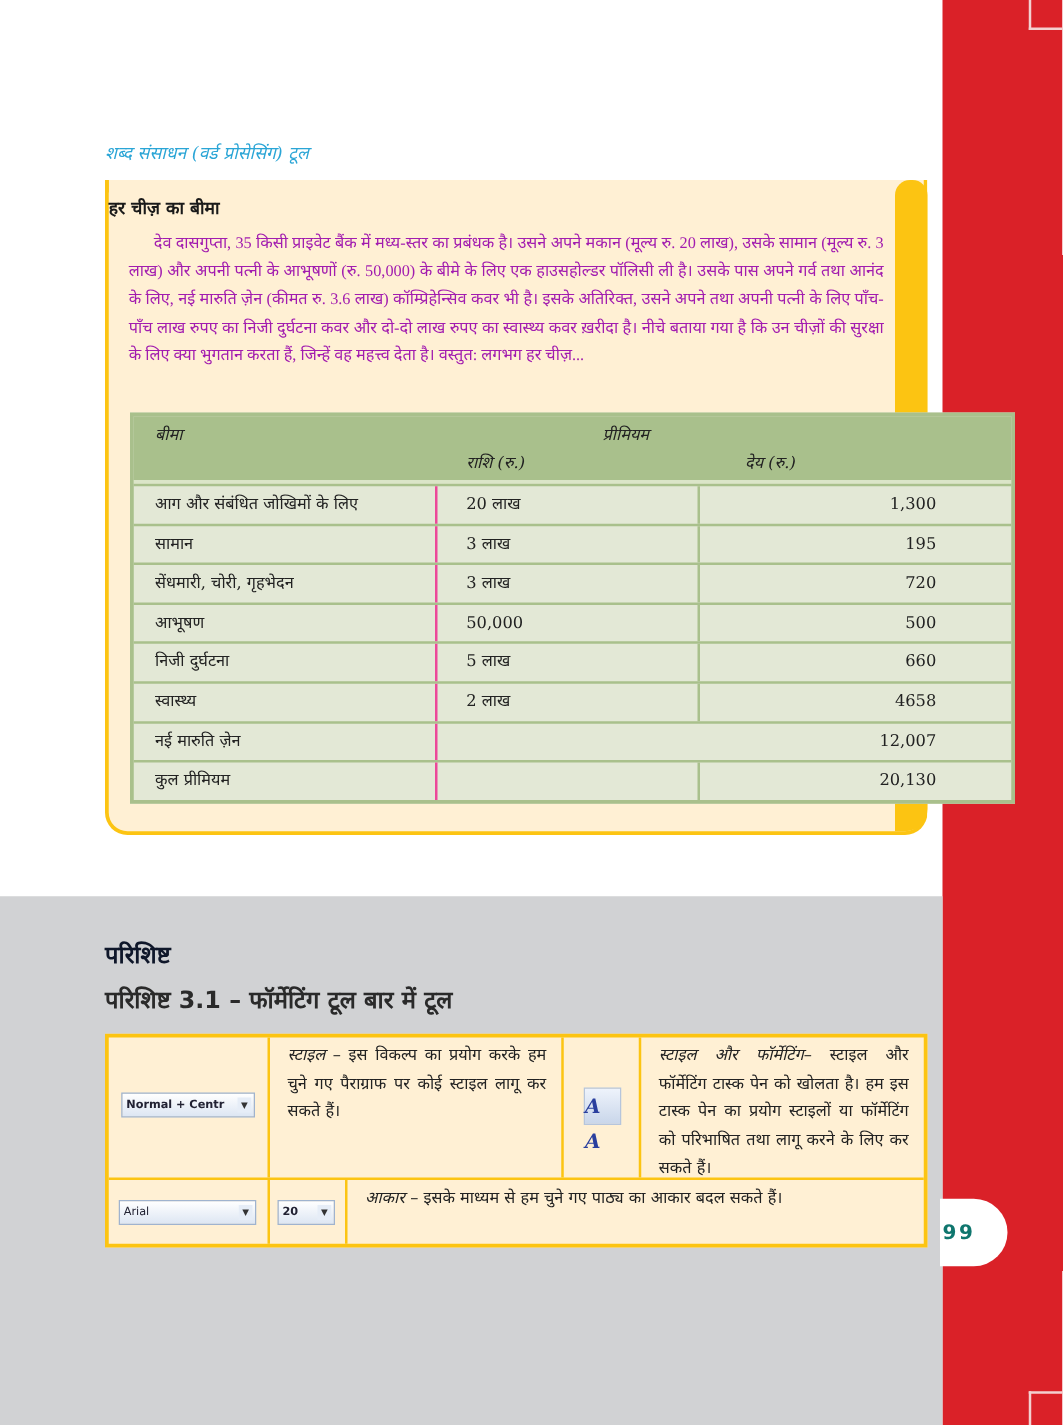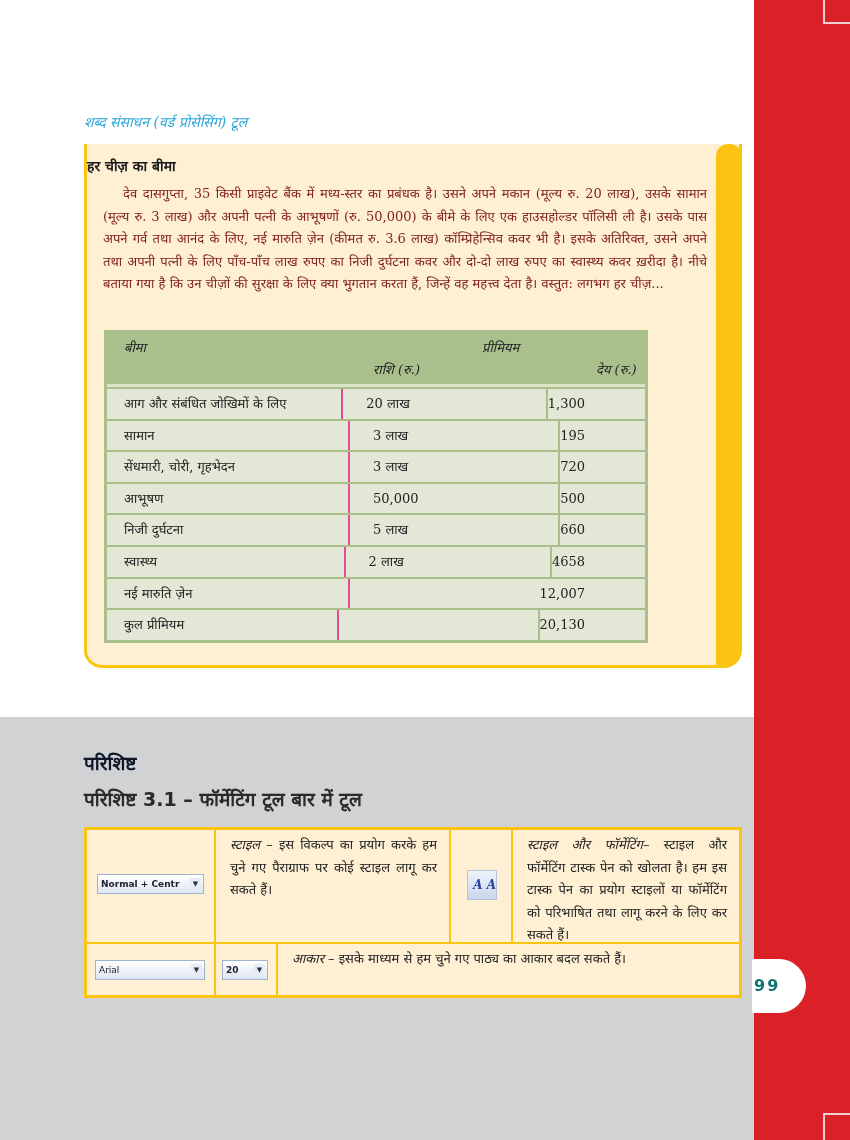--- a/index.html
+++ b/index.html
@@ -10,23 +10,23 @@
     .corner-top { position: absolute; left: 823px; top: -2px; width: 30px; height: 26px; border-left: 2px solid #f3d0d0; border-bottom: 2px solid #f3d0d0; }
     .corner-bottom { position: absolute; left: 823px; top: 1113px; width: 30px; height: 30px; border-left: 2px solid #f3d0d0; border-top: 2px solid #f3d0d0; }
 
     .running-head { position: absolute; left: 84px; top: 112px; font-size: 14px; font-style: italic; color: #2aa5d6; }
 
     .case-box { position: absolute; left: 84px; top: 144px; width: 658px; height: 524px; background: #fff0d4; border: 3px solid #fcc412; border-top: none; border-radius: 0 0 18px 18px; }
     .case-box::before { content: ""; position: absolute; left: -3px; top: 0; width: 3px; height: 10px; background: #fcc412; }
     .case-side { position: absolute; right: -3px; top: 0; width: 26px; height: 100%; background: #fcc412; border-radius: 12px 12px 18px 0; }
 
     .case-title { position: absolute; left: 0; width: 630px; top: 12px; text-align: left; font-size: 14px; font-weight: bold; color: #1a1a1a; }
-    .case-body { position: absolute; left: 16px; top: 39px; width: 604px; font-size: 13px; line-height: 22.5px; text-align: justify; text-indent: 20px; color: #7f1d1d; }
+    .case-body { position: absolute; left: 16px; top: 39px; width: 604px; font-size: 13px; line-height: 22.5px; text-align: justify; text-indent: 20px; color: #a21caf; font-family: Liberation Serif, serif; }
 
-    .ins-table { position: absolute; left: 17px; top: 186px; width: 544px; border: 3px solid #a9c08c; background: #e3e8d6; border-collapse: collapse; }
+    .ins-table { position: absolute; left: 17px; top: 186px; width: 708px; border: 3px solid #a9c08c; background: #e3e8d6; border-collapse: collapse; }
     .ins-head { height: 54px; background: #a9c08c; border-bottom: 3px solid #dbe5c8; position: relative; }
     .ins-head span { position: absolute; font-size: 13px; font-style: italic; color: #222; }
     .ins-row { display: flex; height: 31.6px; border-top: 2px solid #a9c08c; font-size: 13px; }
     .ins-row:first-of-type { border-top: none; }
     .ins-row .c1 { width: 243px; padding-left: 17px; line-height: 30px; border-right: 2px solid #ec4899; }
     .ins-row .c2 { width: 210px; padding-left: 23px; line-height: 30px; border-right: 2px solid #a9c08c; }
     .ins-row .c3 { flex: 1; padding-right: 60px; text-align: right; line-height: 30px; }
 
     .gray-section { position: absolute; left: 0; top: 717px; width: 754px; height: 423px; background: #d1d2d4; }
     .appendix-title { position: absolute; left: 84px; top: 750px; font-size: 19px; font-weight: bold; color: #0f172a; font-family: Liberation Serif, serif; }
@@ -40,21 +40,21 @@
     .tc:last-child { border-right: none; }
     .tc-icon1 { width: 129px; }
     .tc-text1 { width: 235px; }
     .tc-icon2 { width: 62px; }
     .tc-text2 { flex: 1; }
     .desc { padding: 4px 12px 0 14px; font-size: 13px; line-height: 22.5px; text-align: justify; }
     .desc em { }
 
     .dropdown { position: absolute; height: 20px; background: linear-gradient(#ffffff, #dde6f3); border: 1px solid #9fb3cf; font-family: "DejaVu Sans", sans-serif; font-size: 9px; line-height: 18px; padding-left: 3px; color: #223; font-weight: bold; }
     .dropdown .arrow { position: absolute; right: 2px; top: 3px; width: 11px; height: 12px; background: #e6edf7; text-align: center; font-size: 7px; line-height: 12px; color: #333; }
-    .style-icon { position: absolute; left: 16px; top: 40px; width: 30px; height: 30px; background: linear-gradient(#eef3fb, #c9d6ea); border: 1px solid #b6c5dc; font-family: "DejaVu Serif", serif; font-style: italic; font-weight: bold; font-size: 12px; color: #2a3f9e; text-align: right; line-height: 28px; }
+    .style-icon { position: absolute; left: 16px; top: 40px; width: 30px; height: 30px; background: linear-gradient(#eef3fb, #c9d6ea); border: 1px solid #b6c5dc; font-family: "DejaVu Serif", serif; font-style: italic; font-weight: bold; font-size: 16px; color: #2a3f9e; text-align: left; line-height: 28px; }
 
     .page-num { position: absolute; left: 752px; top: 959px; width: 54px; height: 54px; border-radius: 0 27px 27px 0; background: #ffffff; font-family: "DejaVu Sans", sans-serif; font-size: 16px; font-weight: bold; color: #0f766e; line-height: 54px; padding-left: 2px; letter-spacing: 2px; }
   </style>
 </head>
 <body>
 
 <div class="red-strip"></div>
 <div class="corner-top"></div>
 <div class="corner-bottom"></div>
 

